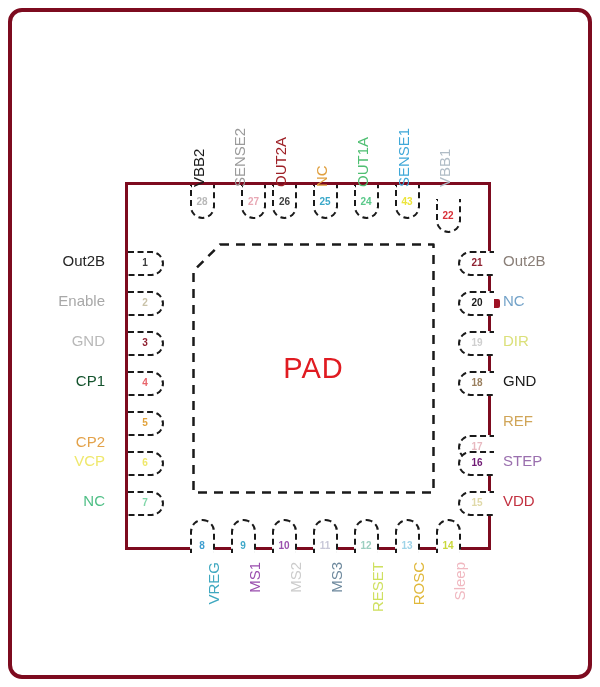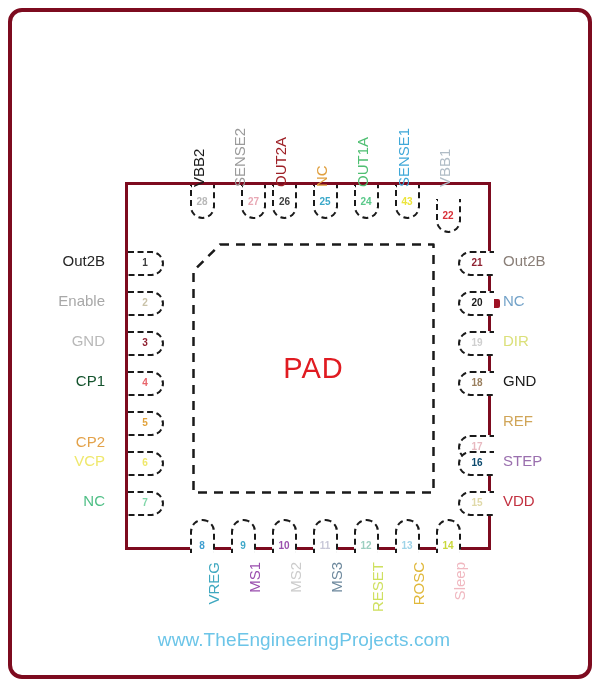--- a/index.html
+++ b/index.html
@@ -212,21 +212,21 @@
         </div>
         <div class="pad right" style="left: 330px; top: 145.5px; color: rgb(207, 207, 207);">
           <span>19</span>
         </div>
         <div class="pad right" style="left: 330px; top: 185.5px; color: rgb(154, 127, 94);">
           <span>18</span>
         </div>
         <div class="pad right" style="left: 330px; top: 225.5px; color: rgb(232, 185, 192); margin-top: 24px;">
           <span>17</span>
         </div>
-        <div class="pad right" style="left: 330px; top: 265.5px; color: #0c4a6e;">
+        <div class="pad right" style="left: 330px; top: 265.5px; color: #701a75;">
           <span>16</span>
         </div>
         <div class="pad right" style="left: 330px; top: 305.5px; color: rgb(224, 217, 168);">
           <span>15</span>
         </div>
         <div class="pad top" style="left: 61.5px; top: 0px; color: rgb(184, 184, 184);">
           <span>28</span>
         </div>
         <div class="pad top" style="left: 113px; top: 0px; color: rgb(232, 168, 180);">
           <span>27</span>
@@ -294,15 +294,14 @@
       <div class="plabel vert" style="left: 440px; top: 160px; color: rgb(176, 188, 198);">VBB1</div>
       <div class="plabel vert" style="left: 194px; top: 550px; color: rgb(63, 168, 192); transform-origin: left top; transform: rotate(-90deg) translateX(-100%);">VREG</div>
       <div class="plabel vert" style="left: 235px; top: 550px; color: rgb(154, 79, 174); transform-origin: left top; transform: rotate(-90deg) translateX(-100%);">MS1</div>
       <div class="plabel vert" style="left: 276px; top: 550px; color: rgb(204, 204, 204); transform-origin: left top; transform: rotate(-90deg) translateX(-100%);">MS2</div>
       <div class="plabel vert" style="left: 317px; top: 550px; color: rgb(111, 138, 158); transform-origin: left top; transform: rotate(-90deg) translateX(-100%);">MS3</div>
       <div class="plabel vert" style="left: 358px; top: 550px; color: rgb(207, 224, 96); transform-origin: left top; transform: rotate(-90deg) translateX(-100%);">RESET</div>
       <div class="plabel vert" style="left: 399px; top: 550px; color: rgb(224, 184, 58); transform-origin: left top; transform: rotate(-90deg) translateX(-100%);">ROSC</div>
       <div class="plabel vert" style="left: 440px; top: 550px; color: rgb(240, 184, 192); transform-origin: left top; transform: rotate(-90deg) translateX(-100%);">Sleep</div>
     </div>
 
-  <div id="footer">www.TheEngineeringProjects.com</div>
 
 </div>
 
 </body></html>

